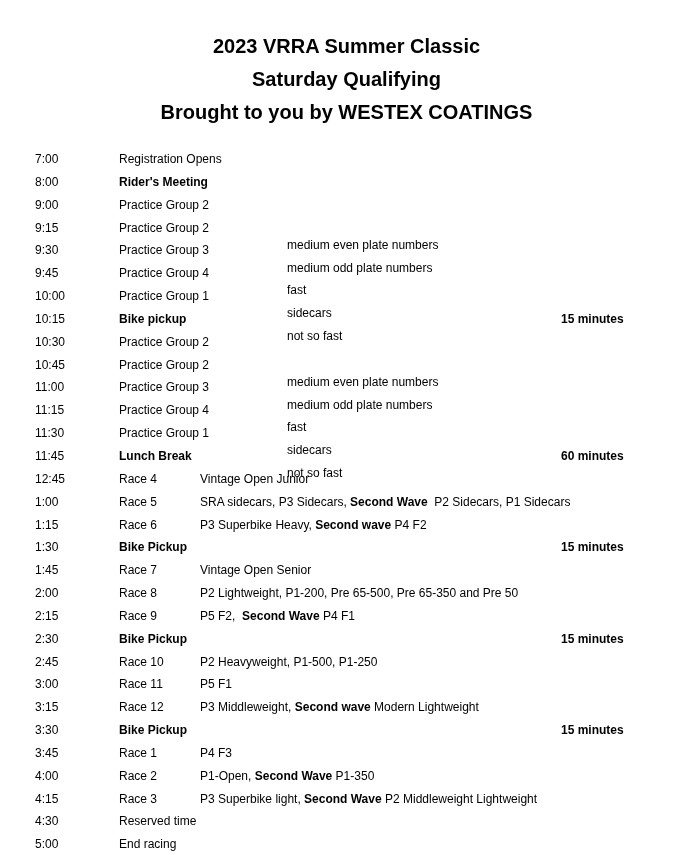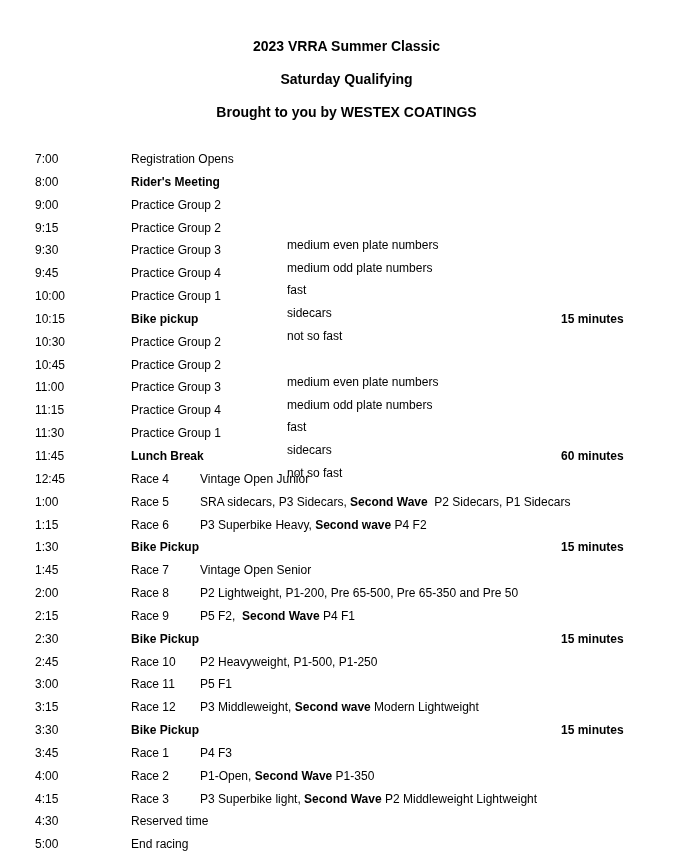--- a/index.html
+++ b/index.html
@@ -14,35 +14,35 @@
   .page {
     position: relative;
     width: 693px; height: 855px;
     background: #ffffff;
     overflow: hidden;
   }
   .header {
     padding-top: 30px;
     text-align: center;
     font-weight: bold;
-    font-size: 14px;
+    font-size: 20px;
   }
   .h-line { height: 33px; line-height: 33px; white-space: pre; }
   .schedule { margin-top: 19px; }
   .row {
     position: relative;
     height: 22.85px;
     line-height: 22.85px;
     font-size: 12px;
     white-space: pre;
     text-align: center;
   }
   .cell { position: absolute; top: 0; white-space: pre; }
   .cell.time    { left: 35px; }
-  .cell.event   { left: 119px; margin-left: 12px; }
+  .cell.event   { left: 119px; }
   .cell.detail.near { left: 200px; }
   .cell.detail.far  { left: 287px; margin-top: 40px; }
   .cell.minutes { left: 561px; font-weight: bold; }
   .b { font-weight: bold; }
   .seg { white-space: pre; }
   .seg.bold { font-weight: bold; }
 </style>
 </head>
 <body>
 

